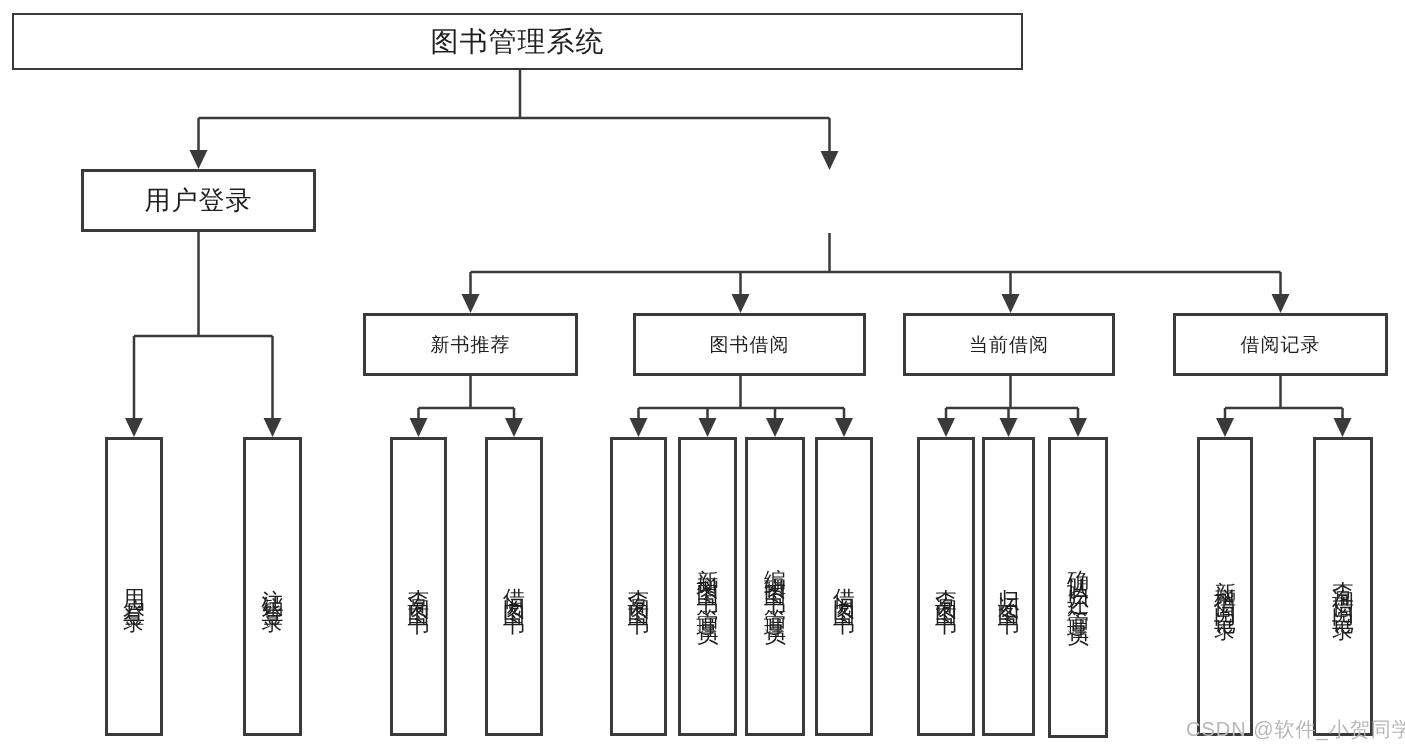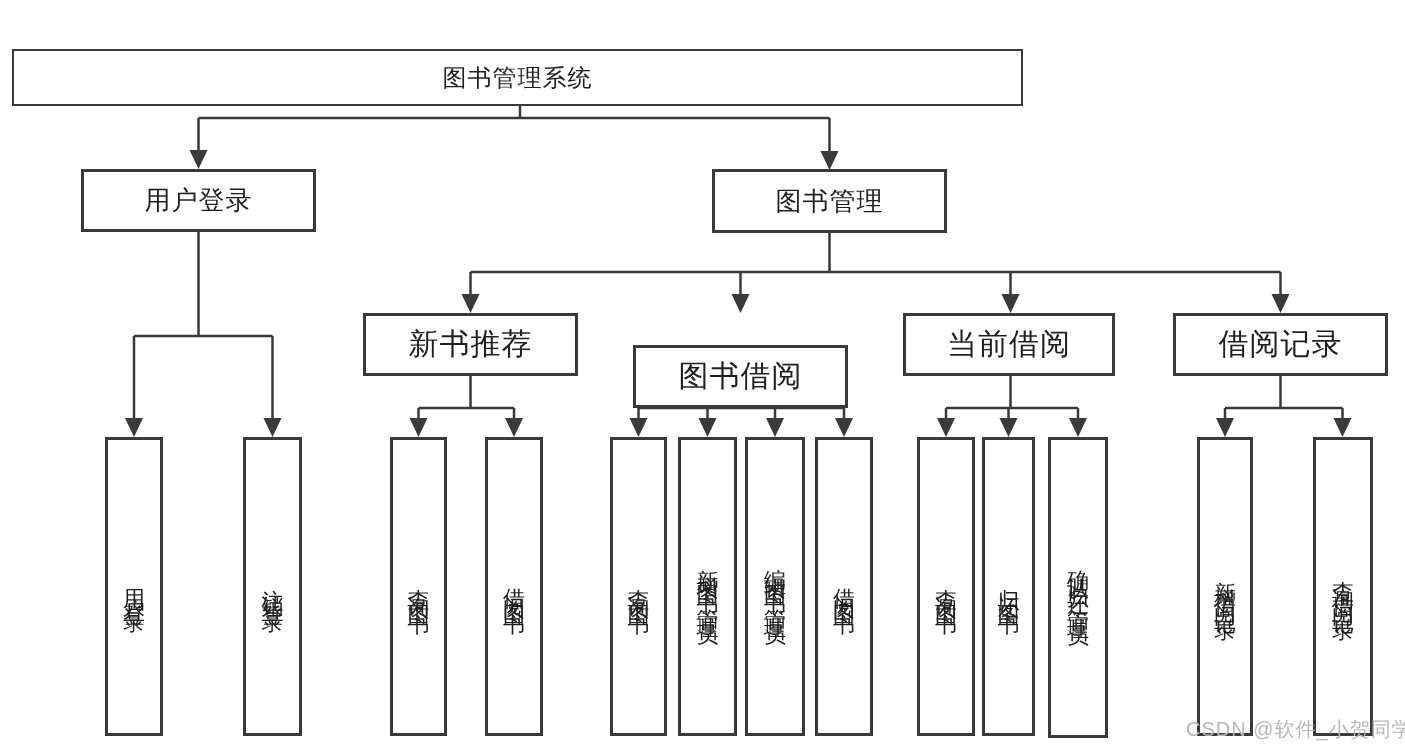--- a/index.html
+++ b/index.html
@@ -22,30 +22,29 @@
     border: 3px solid #3a3a3a;
     background: #ffffff;
     color: #1f1f1f;
     display: flex;
     align-items: center;
     justify-content: center;
     z-index: 2;
   }
   .node.root {
     border-width: 2px;
-    font-size: 24px;
+    font-size: 28px;
     letter-spacing: 1px;
-    margin-top: 36px;
   }
   .node.h2 {
     font-size: 26px;
     letter-spacing: 1px;
   }
   .node.h3 {
-    font-size: 30px;
+    font-size: 19px;
     letter-spacing: 1px;
   }
   .node.v {
     writing-mode: vertical-rl;
     text-orientation: mixed;
     font-size: 22px;
     letter-spacing: 8px;
     line-height: 1.1;
   }
   .watermark {
@@ -93,24 +92,23 @@
       <polygon points="999.5,418 1017.5,418 1008.5,437"></polygon>
       <polygon points="1069,418 1087,418 1078,437"></polygon>
       <polygon points="1216,418 1234,418 1225,437"></polygon>
       <polygon points="1333.5,418 1351.5,418 1342.5,437"></polygon>
     </g>
   </svg>
 
   <div class="node root" style="left:12px; top:13px; width:1011px; height:57px;">图书管理系统</div>
 
   <div class="node h2" style="left:81px; top:169px; width:235px; height:63px;">用户登录</div>
-  <div class="node h2" style="left:712px; top:169px; width:235px; height:64px;">图书管理</div>
 
   <div class="node h3" style="left:363px; top:313px; width:215px; height:63px;">新书推荐</div>
-  <div class="node h3" style="left:633px; top:313px; width:215px; height:63px;margin-top:32px;">图书借阅</div>
+  <div class="node h3" style="left:633px; top:313px; width:233px; height:63px;">图书借阅</div>
   <div class="node h3" style="left:903px; top:313px; width:212px; height:63px;">当前借阅</div>
   <div class="node h3" style="left:1173px; top:313px; width:215px; height:63px;">借阅记录</div>
 
   <div class="node v" style="left:105px; top:437px; width:58px; height:299px;">用户登录</div>
   <div class="node v" style="left:243px; top:437px; width:59px; height:299px;">注销登录</div>
 
   <div class="node v" style="left:390px; top:437px; width:57px; height:299px;">查询图书</div>
   <div class="node v" style="left:485px; top:437px; width:58px; height:299px;">借阅图书</div>
 
   <div class="node v" style="left:610px; top:437px; width:57px; height:299px;">查询图书</div>

